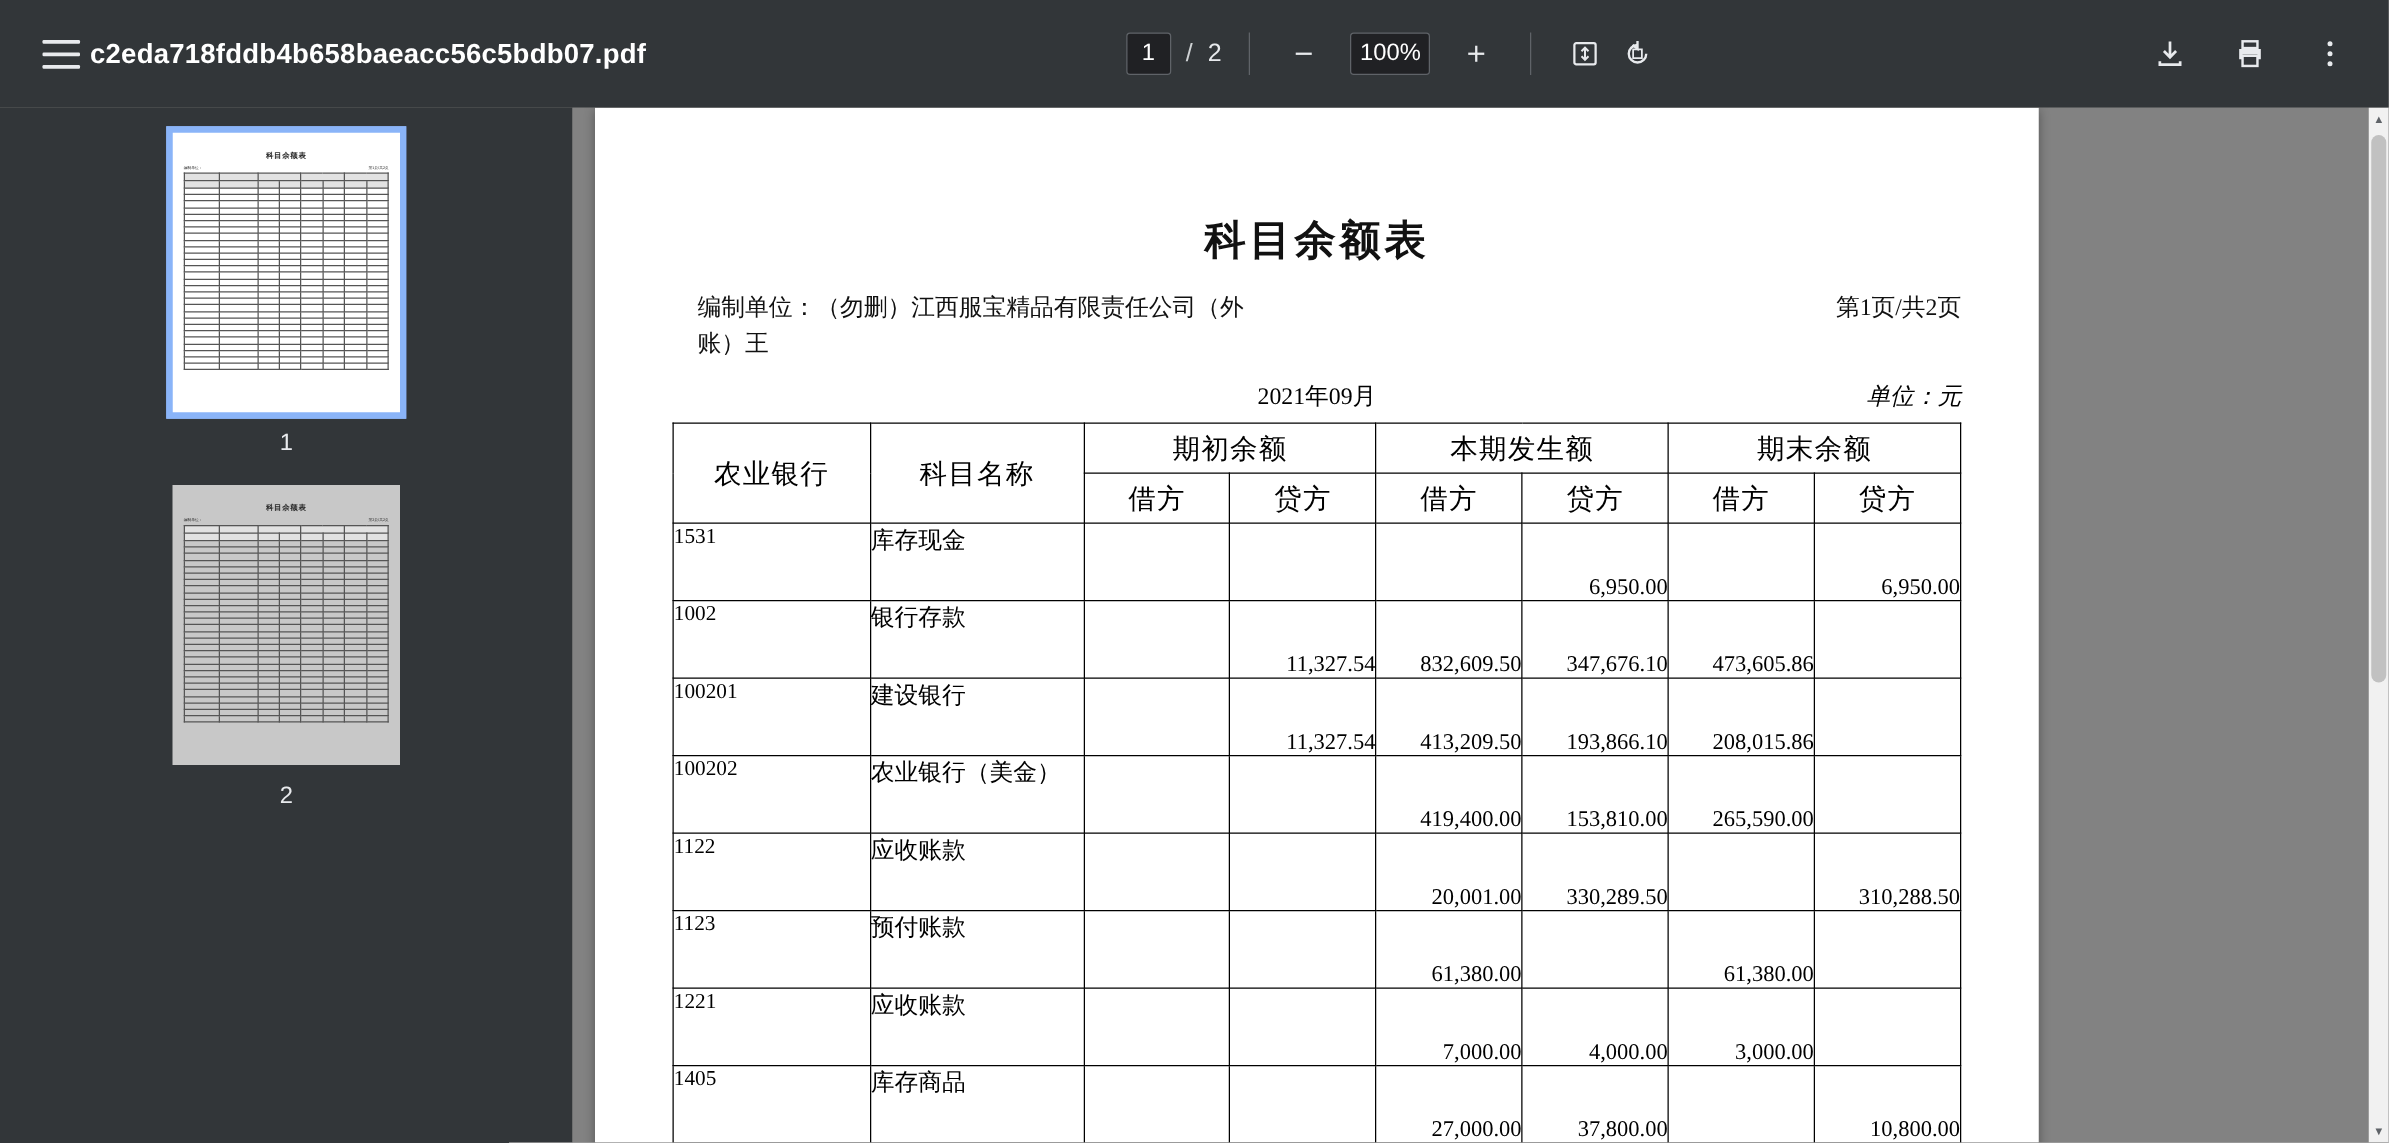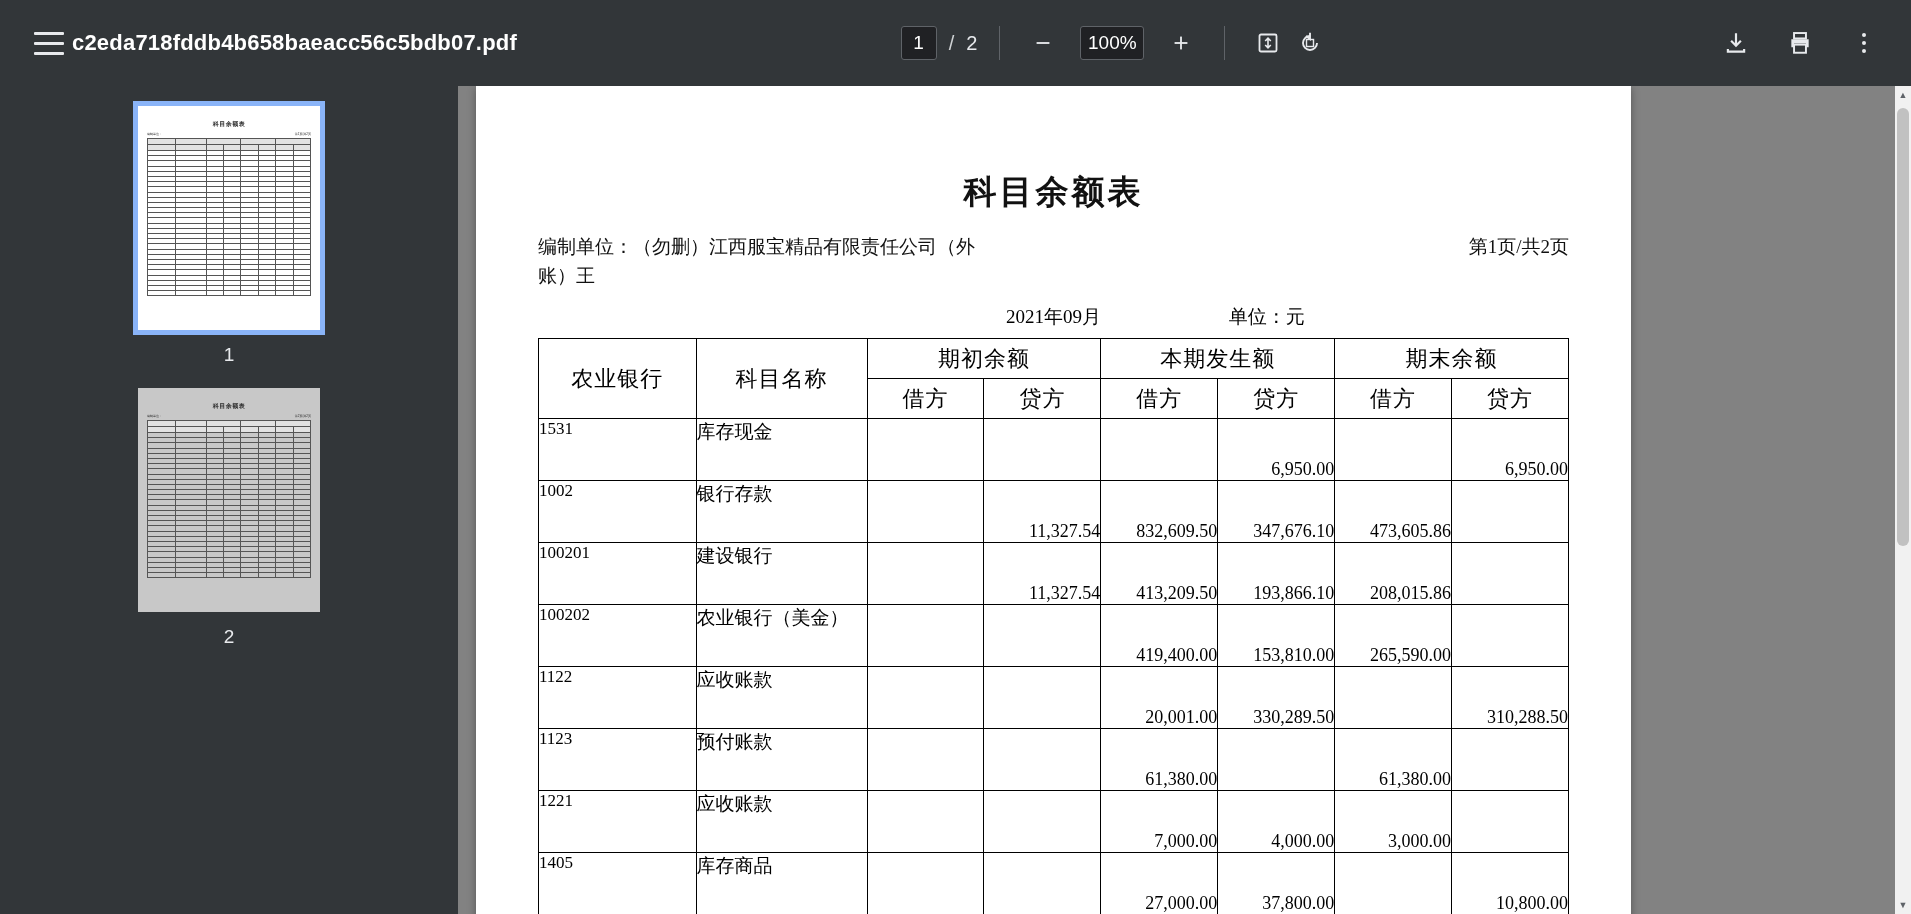--- a/index.html
+++ b/index.html
@@ -131,21 +131,21 @@
     letter-spacing: 3px;
     margin-top: 36px; margin-bottom: 18px;
     font-family: "Liberation Serif", serif;
   }
   .meta-row {
     display: flex; justify-content: space-between; align-items: flex-start;
     font-size: 19px; color: #111;
     font-family: "Liberation Serif", serif;
     margin-top: 14px;
   }
-  .meta-left { width: 460px; line-height: 1.5; }
+  .meta-left { width: 460px; line-height: 1.5; margin-left: 20px; }
   .meta-right { text-align: right; line-height: 1.5; }
   .meta-flex { display:flex; justify-content: space-between; align-items: flex-end; margin-top: 14px;}
 
   table.balance {
     width: 100%; border-collapse: collapse;
     margin-top: 8px;
     font-family: "Liberation Serif", serif;
     font-size: 18px; color: #000;
   }
   table.balance th, table.balance td {
@@ -906,21 +906,21 @@
       <div class="meta-row">
         <div class="meta-left">
           <span>编制单位：</span><span>（勿删）江西服宝精品有限责任公司（外账）王</span>
         </div>
         <div class="meta-right">第1页/共2页</div>
       </div>
 
       <div class="meta-flex">
         <div style="width:33%"></div>
         <div style="width:34%;text-align:center;font-family:'Liberation Serif',serif;font-size:19px;">2021年09月</div>
-        <div style="width:33%;font-family:'Liberation Serif',serif;font-size:19px;">单位：元</div>
+        <div style="width:33%;text-align:right;font-family:'Liberation Serif',serif;font-size:19px;font-style:italic;">单位：元</div>
       </div>
 
       <table class="balance">
         <thead>
           <tr>
             <th class="col-code big" rowspan="2">农业银行</th>
             <th class="col-name big" rowspan="2">科目名称</th>
             <th colspan="2">期初余额</th>
             <th colspan="2">本期发生额</th>
             <th colspan="2">期末余额</th>

